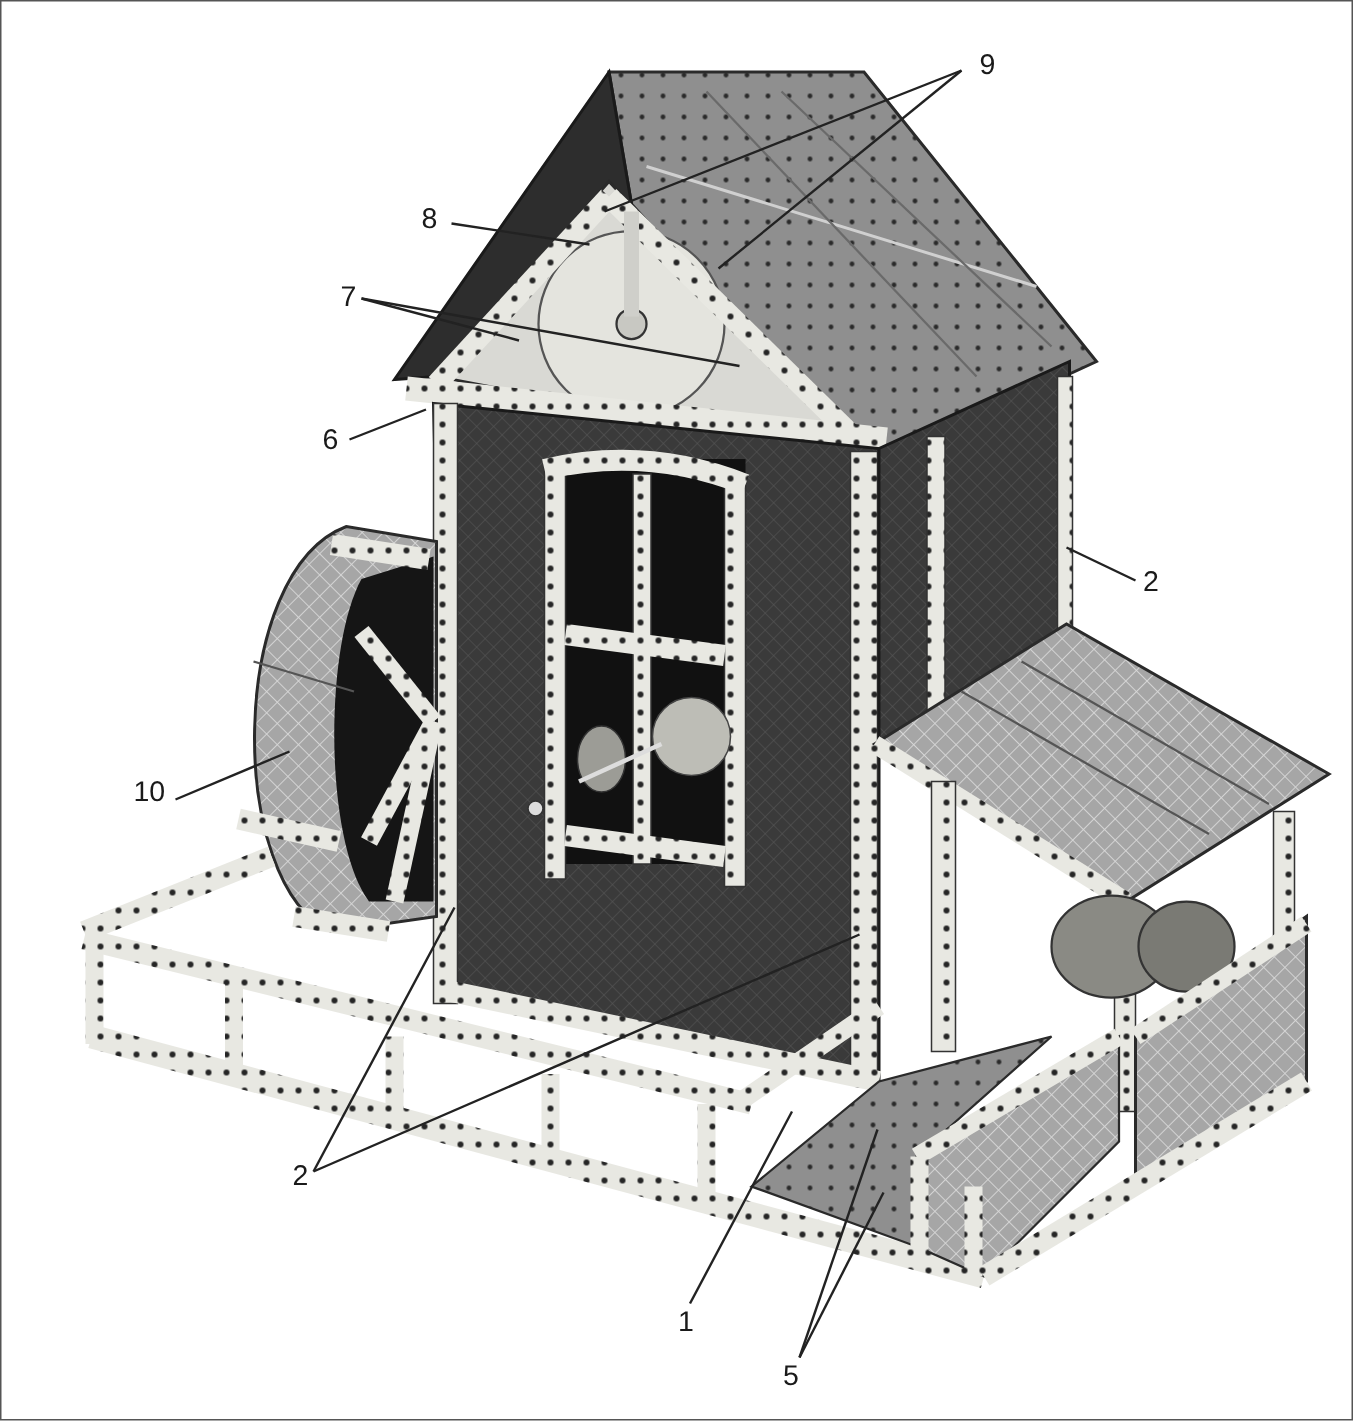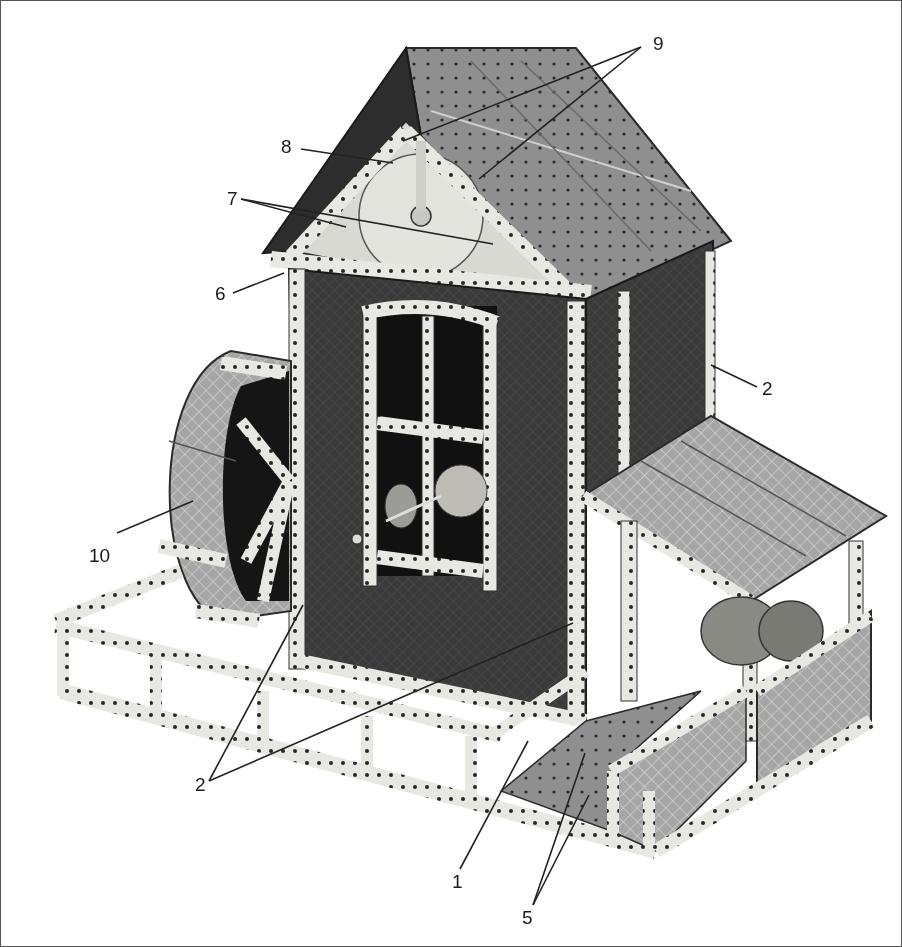--- a/index.html
+++ b/index.html
@@ -148,18 +148,18 @@
       <line x1="532" y1="904" x2="584" y2="752"></line>
       <line x1="532" y1="904" x2="588" y2="794"></line>
     </g>
   </svg>
 
   <span class="callout-label" style="left:652px; top:33px;">9</span>
   <span class="callout-label" style="left:280px; top:136px;">8</span>
   <span class="callout-label" style="left:226px; top:188px;">7</span>
   <span class="callout-label" style="left:214px; top:283px;">6</span>
   <span class="callout-label" style="left:761px; top:378px;">2</span>
-  <span class="callout-label" style="left:88px;  top:545px;">10</span>
+  <span class="callout-label" style="left:88px;  top:518px;">10</span>
   <span class="callout-label" style="left:194px; top:774px;">2</span>
   <span class="callout-label" style="left:451px; top:871px;">1</span>
   <span class="callout-label" style="left:521px; top:907px;">5</span>
 
 </div>
 
 </body></html>

